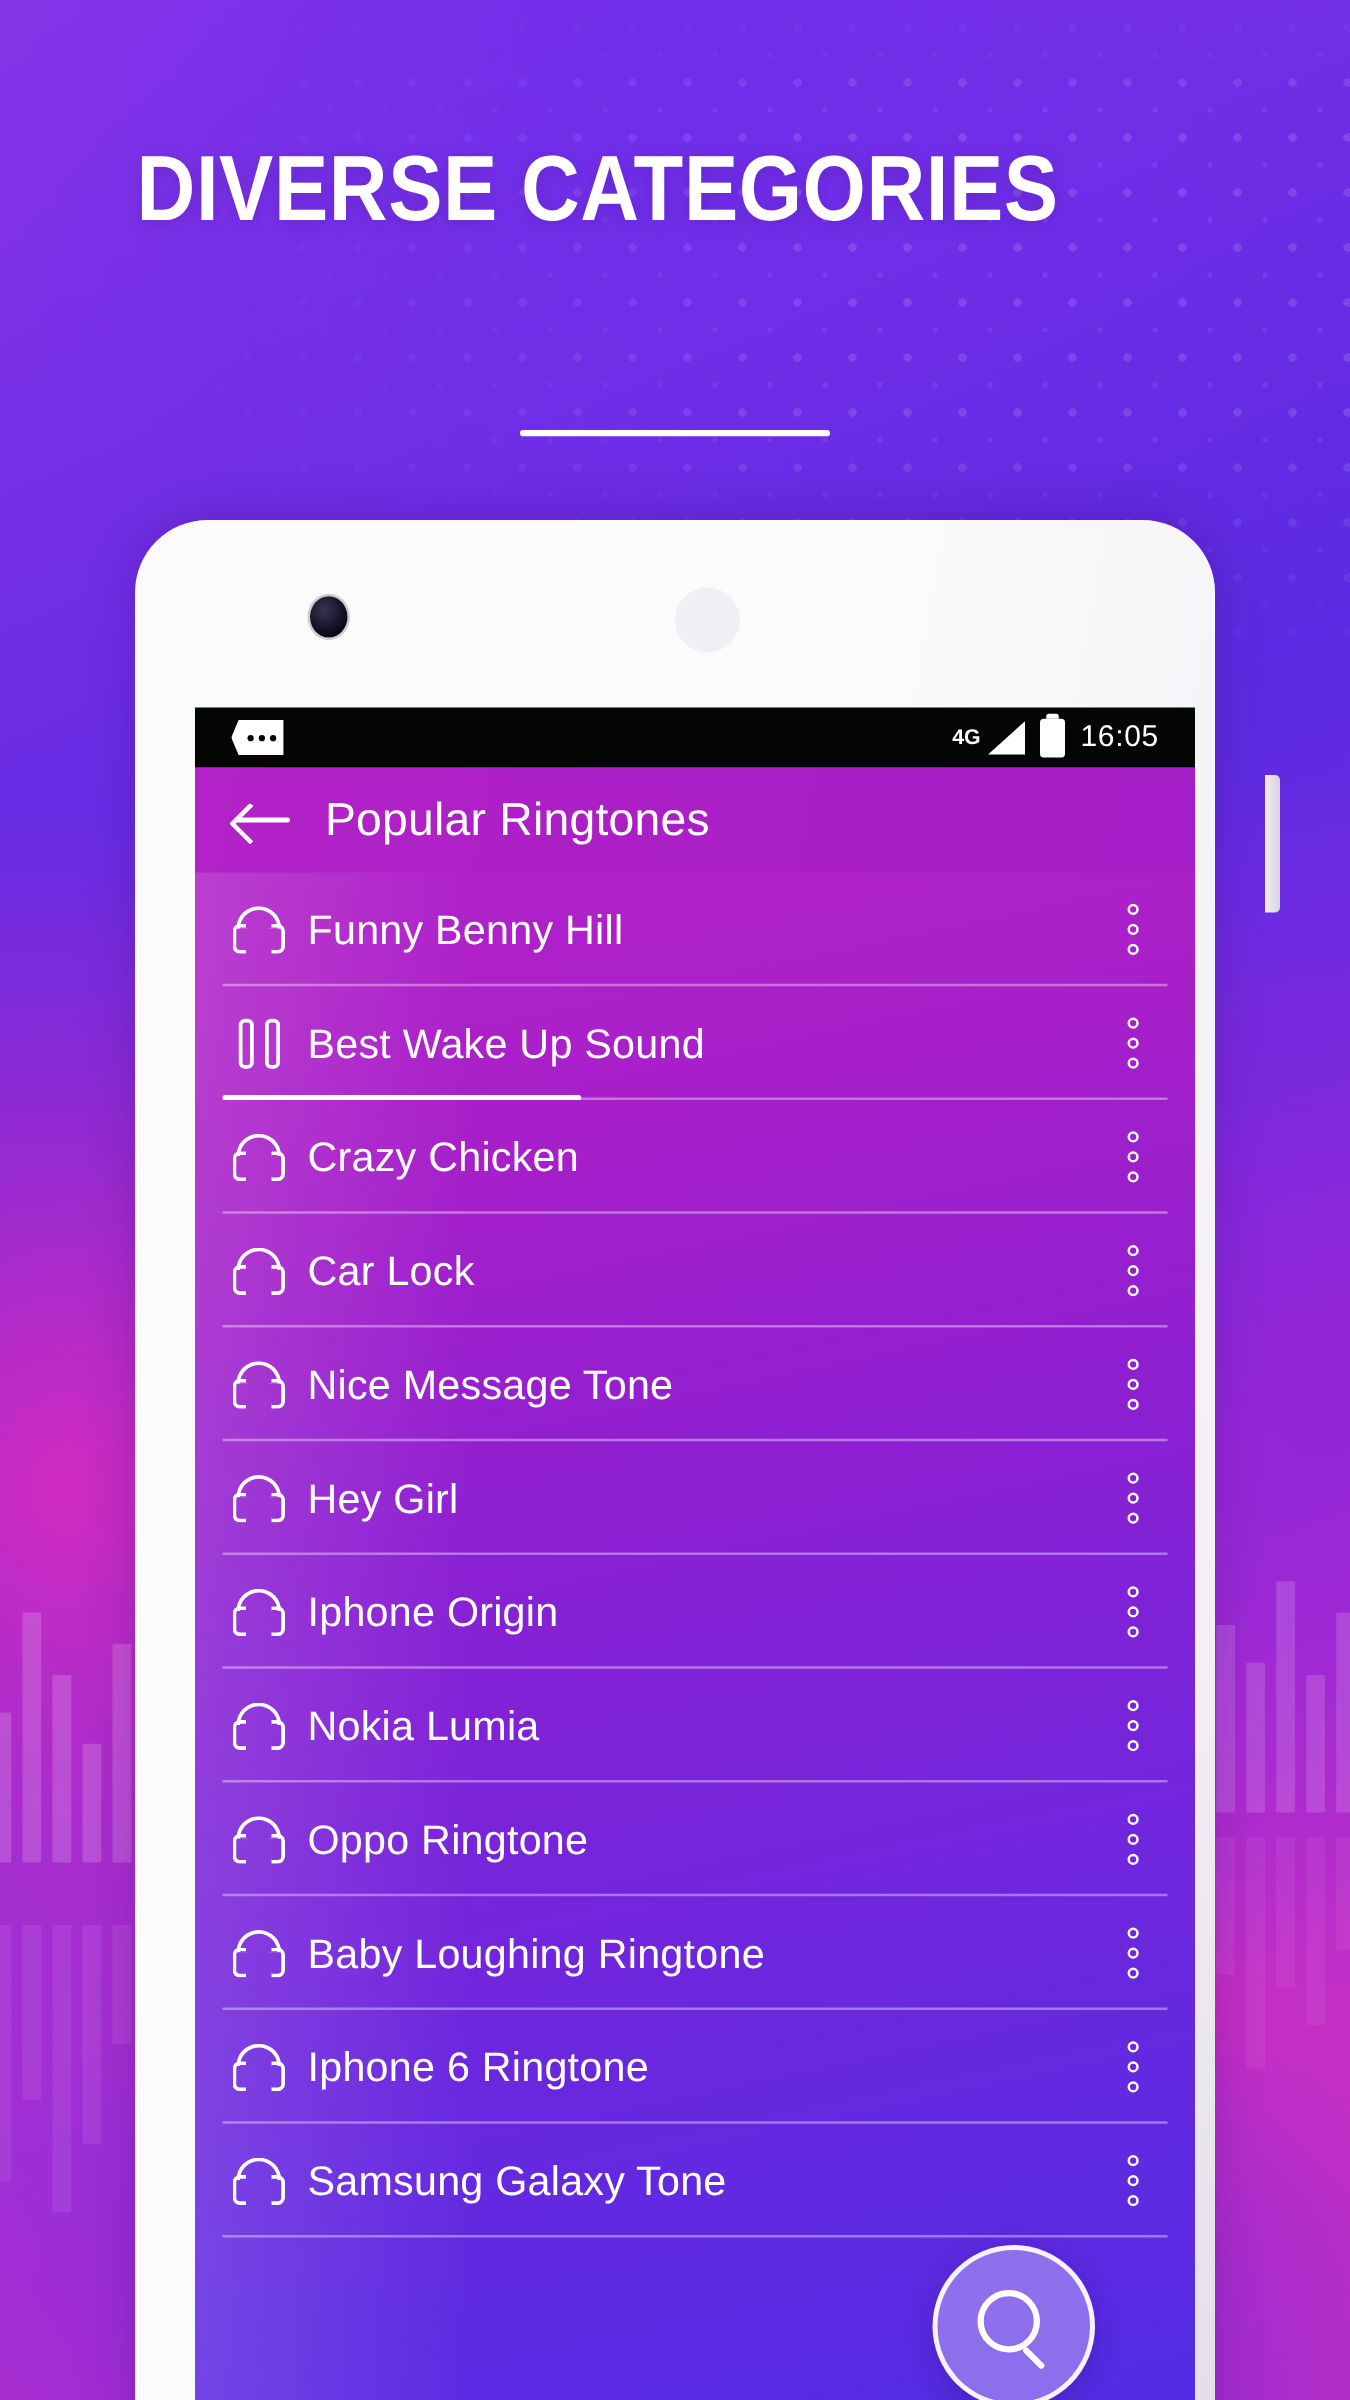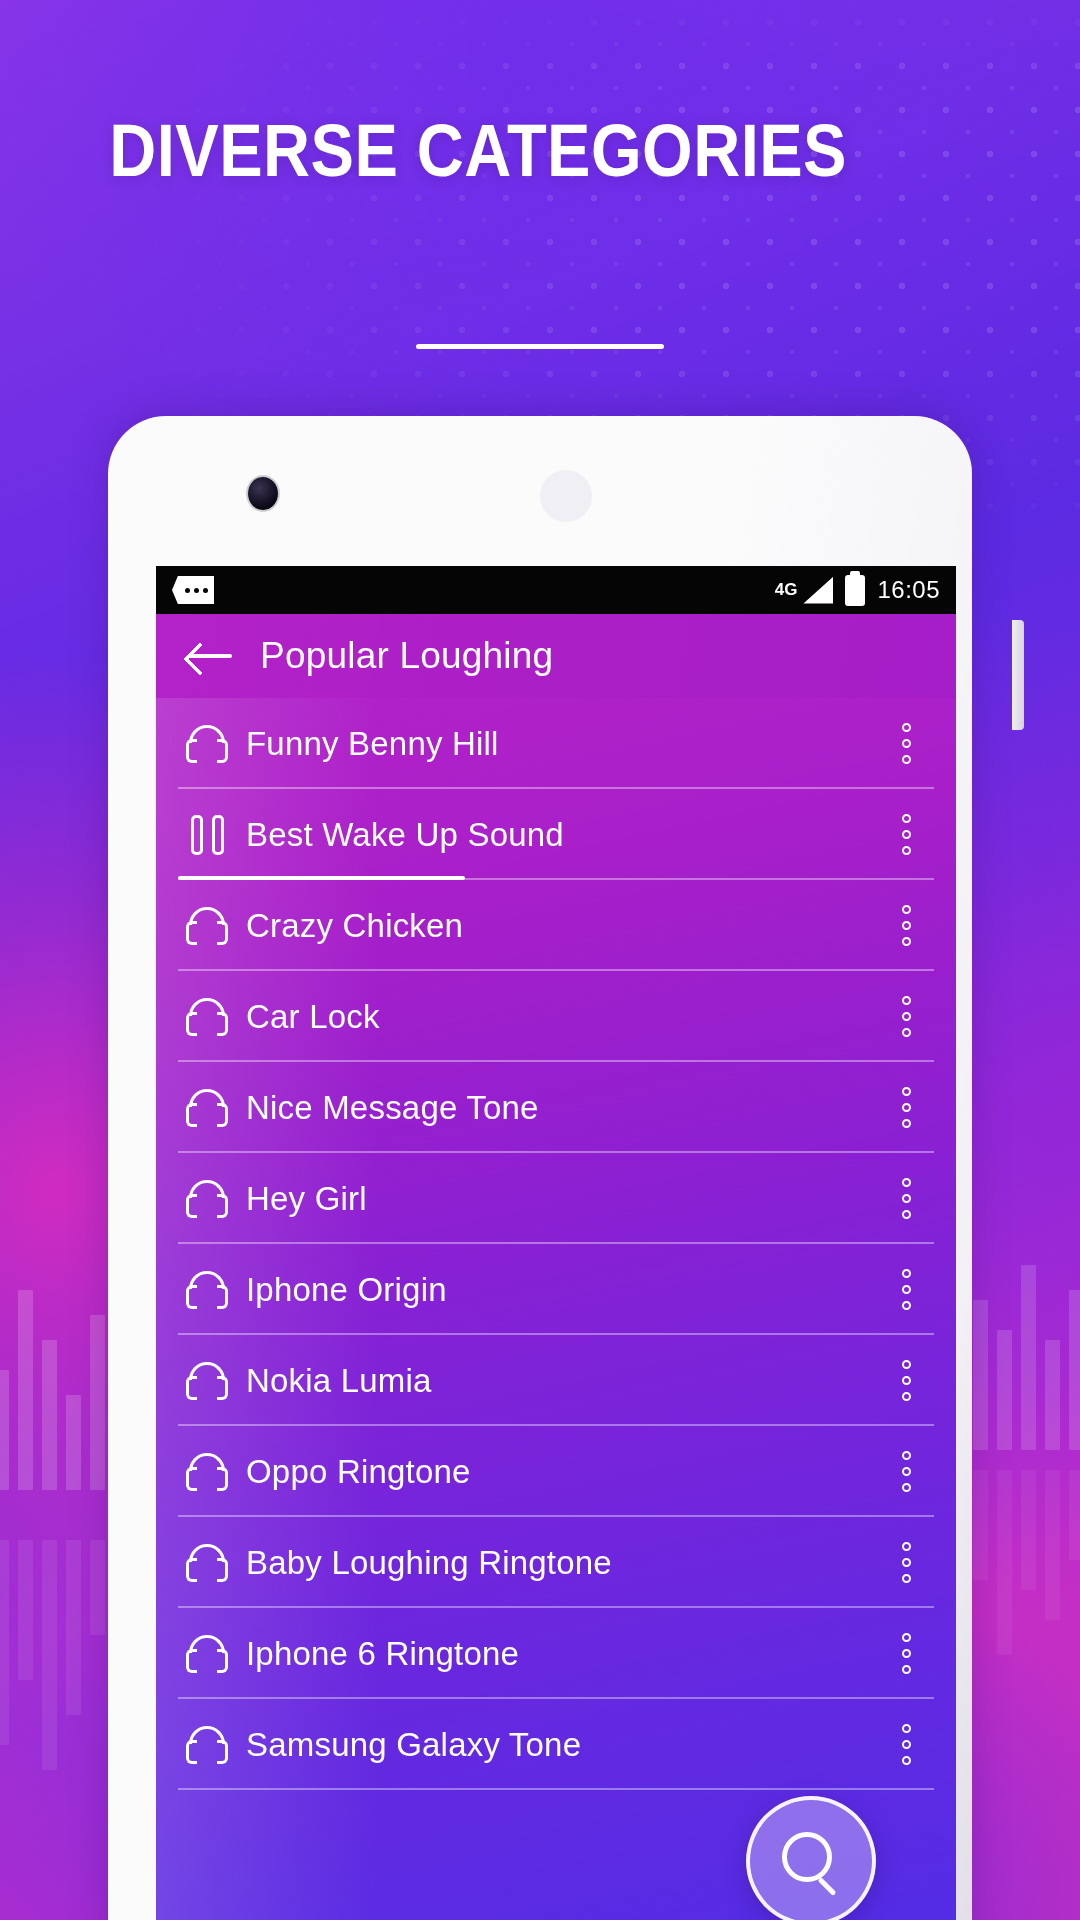--- a/index.html
+++ b/index.html
@@ -108,21 +108,21 @@
   
   #screen{
     position:absolute; left:156px; top:566px;
     width:800px; height:1354px;
     overflow:hidden;
     background:#a81fc4;
   }
 
   #statusbar{
     height:48px; background:#050505;
-    display:flex; align-items:center; padding:0 16px;
+    display:flex; align-items:center; padding:0 29px;
     color:#fff;
   }
   #sb-left{ display:flex; align-items:center; gap:10px; flex:1; }
   .sb-dots-badge{
     width:42px; height:28px; background:#fff;
     clip-path:polygon(14% 0%, 100% 0%, 100% 100%, 14% 100%, 0% 50%);
     display:flex; align-items:center; justify-content:center; gap:4px;
     padding-left:6px;
   }
   .sb-dots-badge i{ width:5px; height:5px; border-radius:50%; background:#050505; display:block; }
@@ -270,21 +270,21 @@
     <div id="sb-right">
       <span id="sb-4g">4G</span>
       <span id="sb-signal"></span>
       <span id="sb-battery"></span>
       <span id="sb-time">16:05</span>
     </div>
   </div>
 
   <div id="appbar">
     <div id="back-arrow"></div>
-    <div id="appbar-title">Popular Loughing</div>
+    <div id="appbar-title">Popular Ringtones</div>
   </div>
 
   <div id="list">
       <div class="row">
         <div class="row-icon">
           <span class="hp">
             <span class="band"></span>
             <span class="cupL"></span>
             <span class="cupR"></span>
           </span>

